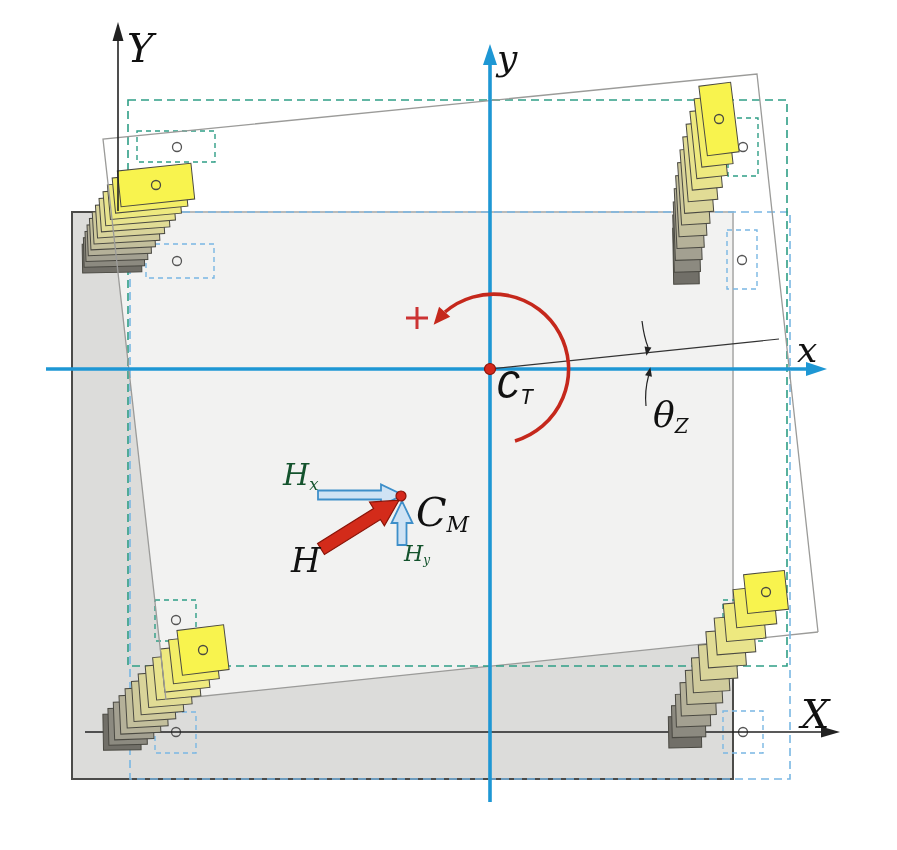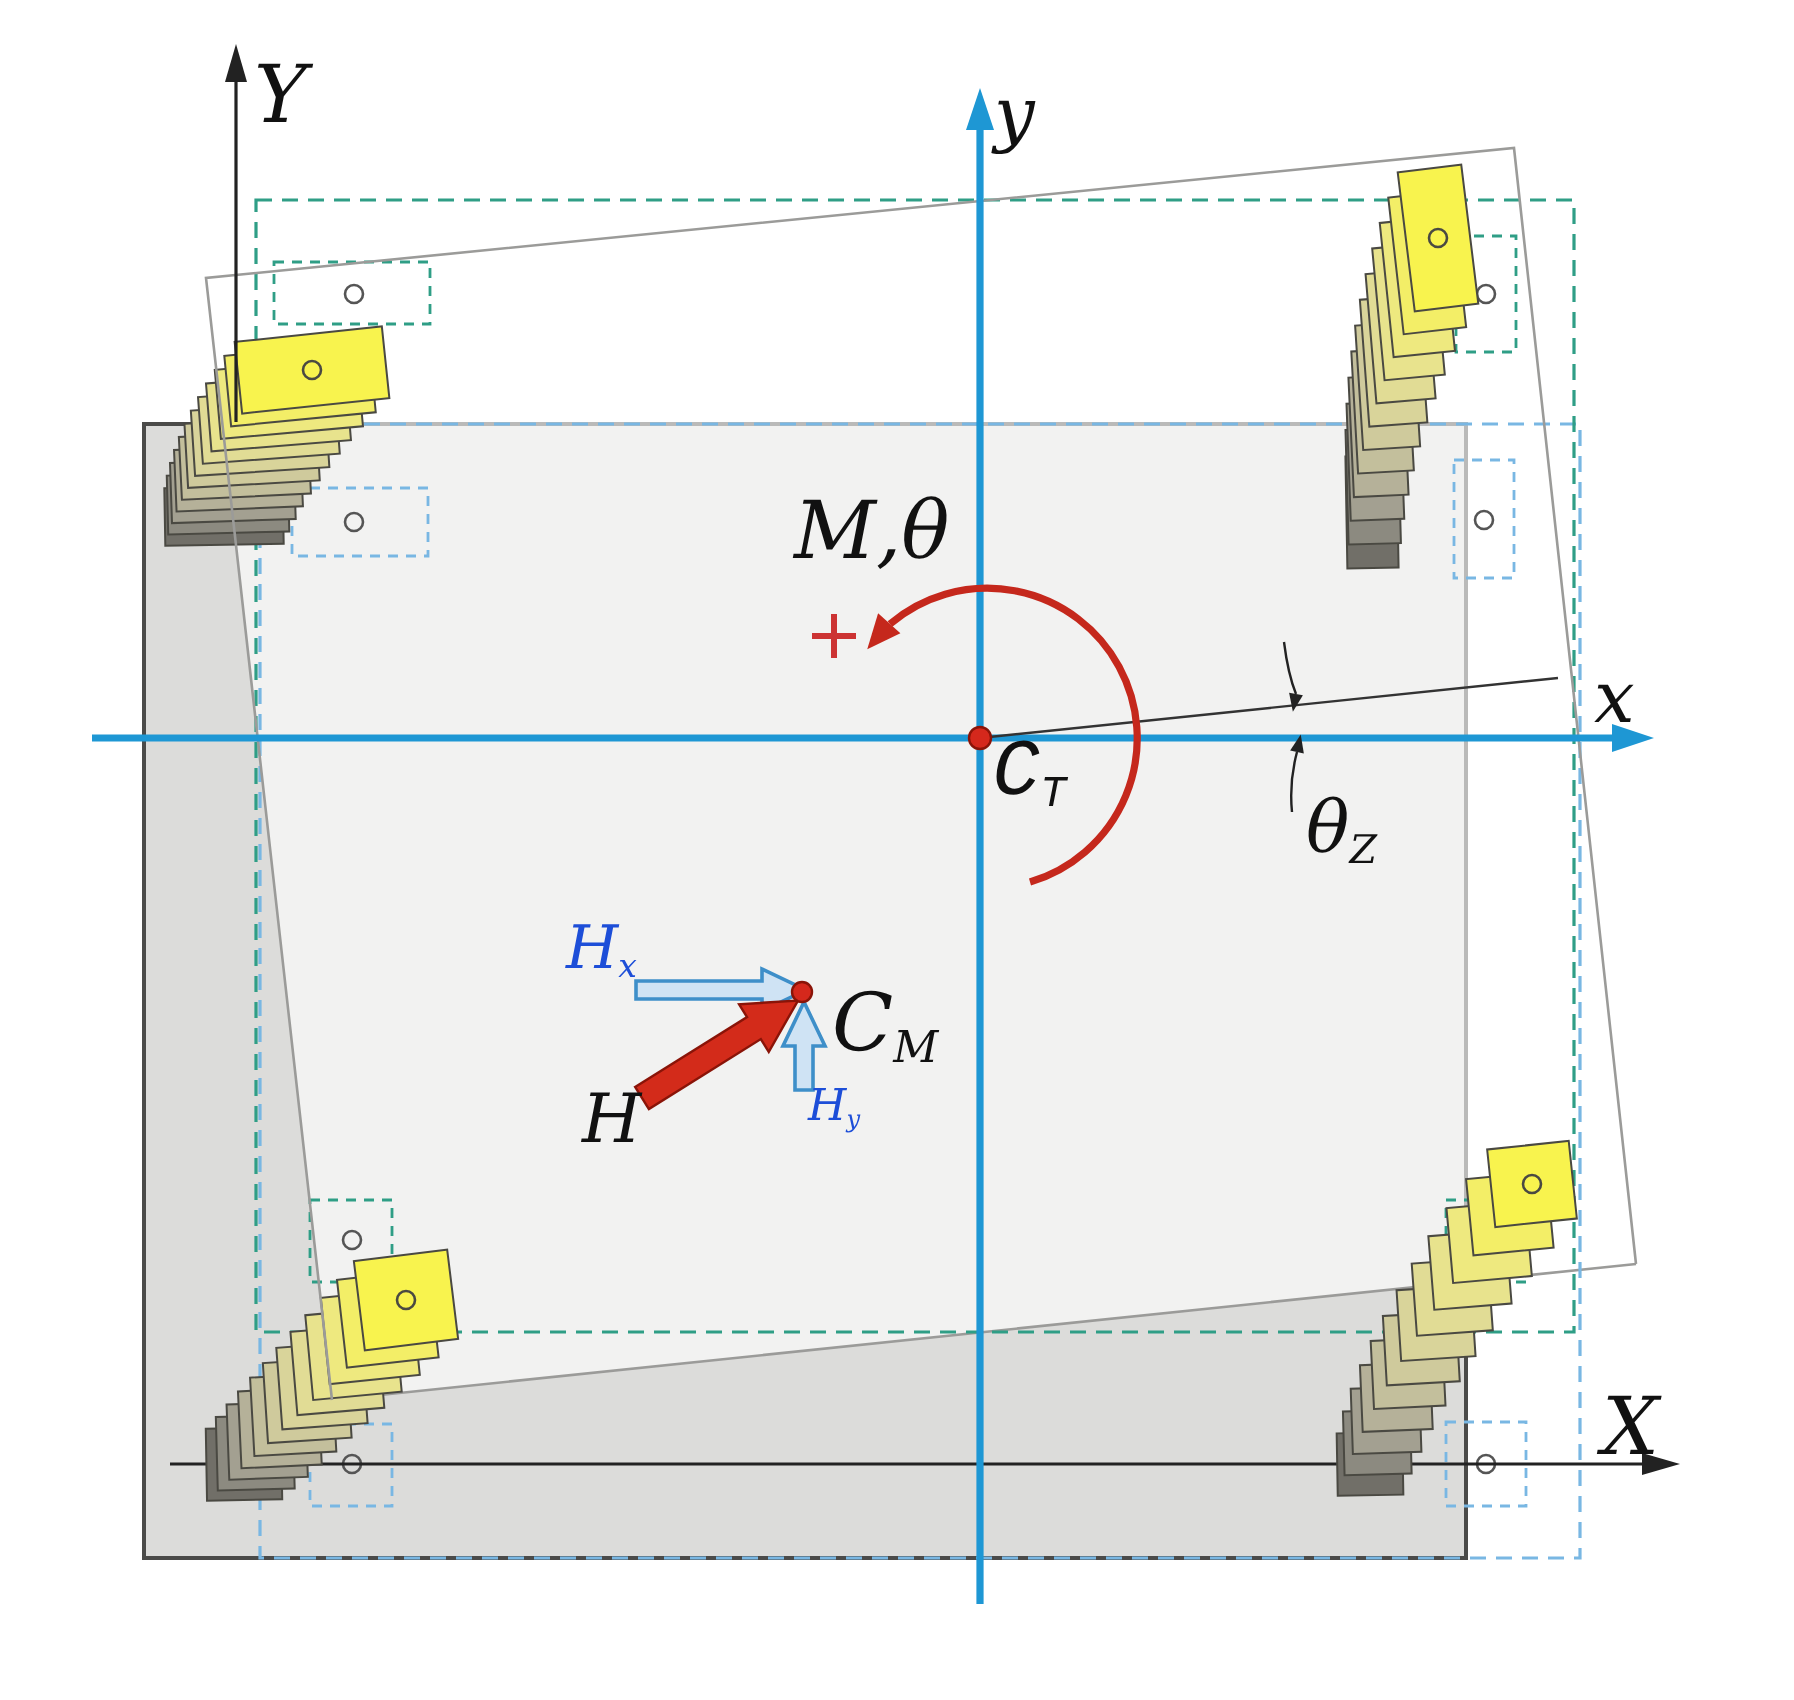--- a/index.html
+++ b/index.html
@@ -1,21 +1,21 @@
 <!DOCTYPE html>
 <html><head>
 <meta charset="utf-8">
 <style>
   html,body{margin:0;padding:0;background:#ffffff;}
   #stage{position:relative;width:897px;height:850px;background:#fff;overflow:hidden;
          font-family:"DejaVu Serif", serif;}
   svg{position:absolute;left:0;top:0;}
   .lbl{position:absolute;font-style:italic;line-height:1;white-space:nowrap;color:#111;}
   .lbl .sub{font-size:0.55em;font-style:italic;vertical-align:-0.28em;}
-  .blue-lbl{color:#1d4ed8;}
+  .blue-lbl{color:#14532d;}
 </style>
 </head>
 <body>
 
 <div id="stage">
   <svg id="diagram" width="897" height="850" viewBox="0 0 897 850">
 
     <rect id="base-rect" fill="#dcdcda" stroke="#4b4b49" stroke-width="2" x="72" y="212" width="661" height="567"></rect>
 
     <polygon id="slab-fill" fill="rgba(255,255,255,0.62)" stroke="none" points="103,139 757,74 818,632 166,700"></polygon>
@@ -150,21 +150,20 @@
     </g>
 
     <circle cx="490" cy="369" r="5.5" fill="#d5281c" stroke="#8a1408" stroke-width="1.2"></circle>
     <circle cx="401" cy="496" r="5" fill="#d5281c" stroke="#8a1408" stroke-width="1.2"></circle>
   </svg>
 
   <span class="lbl" style="left:127px;top:28px;font-size:40px;">Y</span>
   <span class="lbl" style="left:497px;top:40px;font-size:36px;">y</span>
   <span class="lbl" style="left:797px;top:332px;font-size:36px;">x</span>
   <span class="lbl" style="left:801px;top:694px;font-size:40px;">X</span>
-  <span class="lbl" style="left:397px;top:246px;font-size:40px;">M,θ</span>
 
   <span class="lbl" style="left:496px;top:368px;font-size:40px;font-family:Liberation Mono, monospace;"><span>C</span><span class="sub">T</span></span>
 
   <span class="lbl" style="left:416px;top:456px;font-size:40px;margin-top:36px;"><span>C</span><span class="sub">M</span></span>
 
   <span class="lbl blue-lbl" style="left:283px;top:460px;font-size:30px;"><span>H</span><span class="sub">x</span></span>
 
   <span class="lbl blue-lbl" style="left:404px;top:543px;font-size:22px;"><span>H</span><span class="sub">y</span></span>
 
   <span class="lbl" style="left:291px;top:543px;font-size:34px;">H</span>

